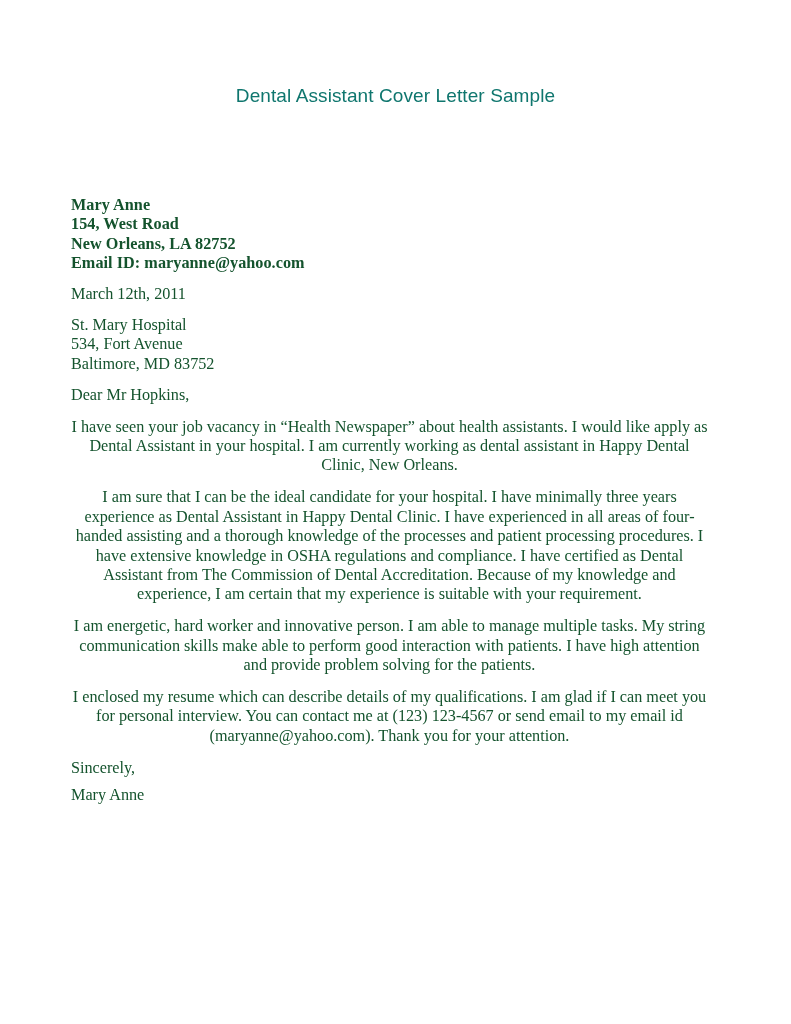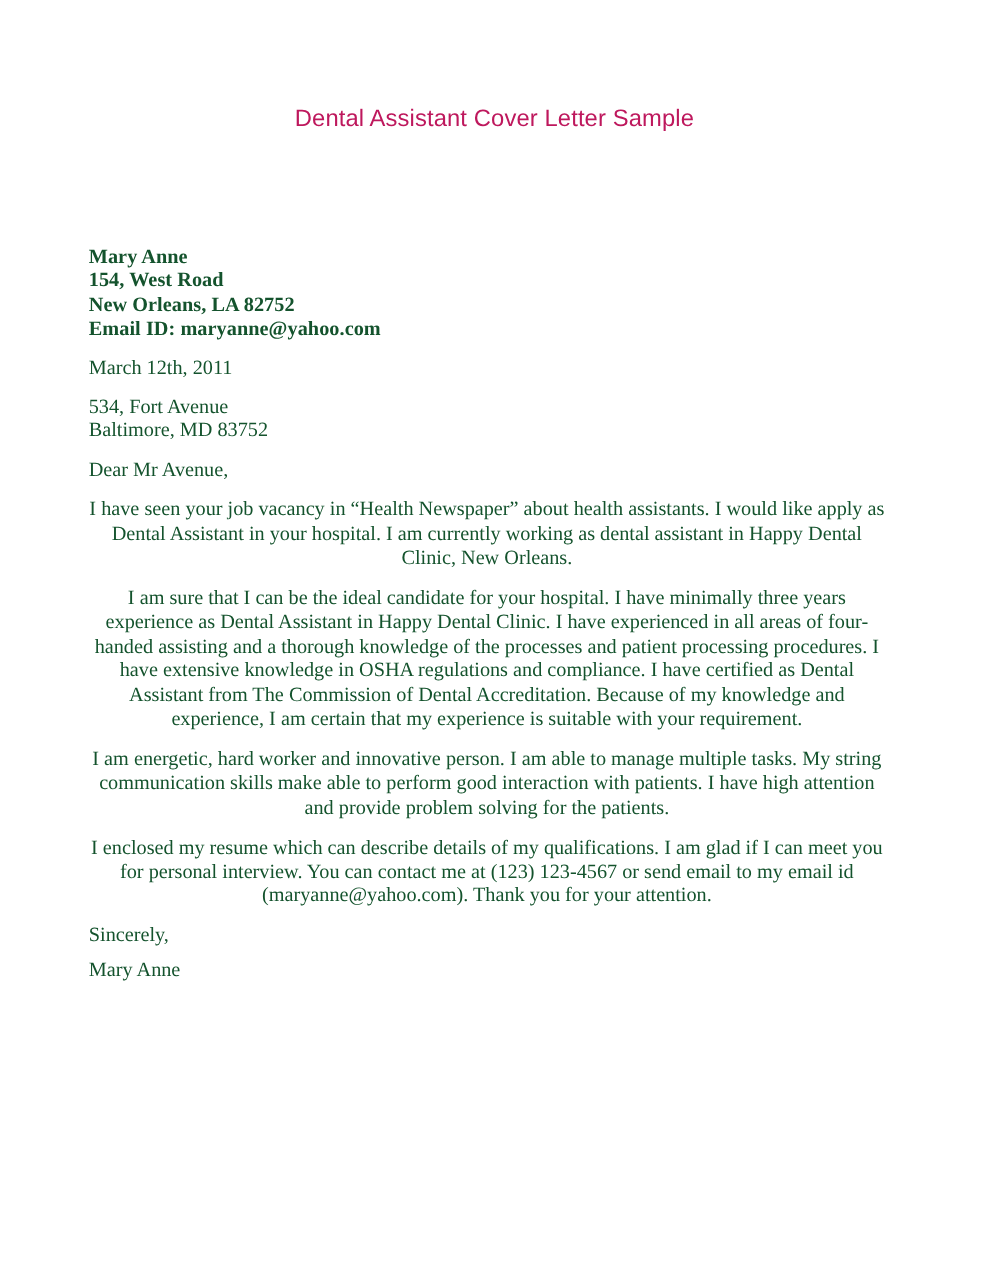--- a/index.html
+++ b/index.html
@@ -17,21 +17,21 @@
   }
   #doc-title {
     position: absolute;
     left: 0;
     top: 85px;
     width: 791px;
     text-align: center;
     font-family: "Liberation Sans", sans-serif;
     font-size: 19px;
     font-weight: 400;
-    color: #be185d;
+    color: #0f766e;
     letter-spacing: 0.1px;
     white-space: nowrap;
   }
   #letter-body {
     position: absolute;
     left: 71px;
     top: 196px;
     width: 637px;
     font-family: "Liberation Serif", "DejaVu Serif", serif;
     font-size: 16.2px;
@@ -85,25 +85,26 @@
     <div class="block sender-block">
       <span class="line">Mary Anne</span>
       <span class="line">154, West Road</span>
       <span class="line">New Orleans, LA 82752</span>
       <span class="line">Email ID: maryanne@yahoo.com</span>
     </div>
 
     <div class="block date-line">March 12th, 2011</div>
 
     <div class="block recipient-block">
+      <span class="line">St. Mary Hospital</span>
       <span class="line">534, Fort Avenue</span>
       <span class="line">Baltimore, MD 83752</span>
     </div>
 
-    <div class="block salutation">Dear Mr Avenue,</div>
+    <div class="block salutation">Dear Mr Hopkins,</div>
 
     <p class="para">I have seen your job vacancy in “Health Newspaper” about health assistants. I would like apply as Dental Assistant in your hospital. I am currently working as dental assistant in Happy Dental Clinic, New Orleans.</p>
     <p class="para">I am sure that I can be the ideal candidate for your hospital. I have minimally three years experience as Dental Assistant in Happy Dental Clinic. I have experienced in all areas of four-handed assisting and a thorough knowledge of the processes and patient processing procedures. I have extensive knowledge in OSHA regulations and compliance. I have certified as Dental Assistant from The Commission of Dental Accreditation. Because of my knowledge and experience, I am certain that my experience is suitable with your requirement.</p>
     <p class="para">I am energetic, hard worker and innovative person. I am able to manage multiple tasks. My string communication skills make able to perform good interaction with patients. I have high attention and provide problem solving for the patients.</p>
     <p class="para">I enclosed my resume which can describe details of my qualifications. I am glad if I can meet you for personal interview. You can contact me at (123) 123-4567 or send email to my email id (maryanne@yahoo.com). Thank you for your attention.</p>
 
     <div class="block closing">Sincerely,</div>
     <div class="block signature">Mary Anne</div>
 
   </div>

